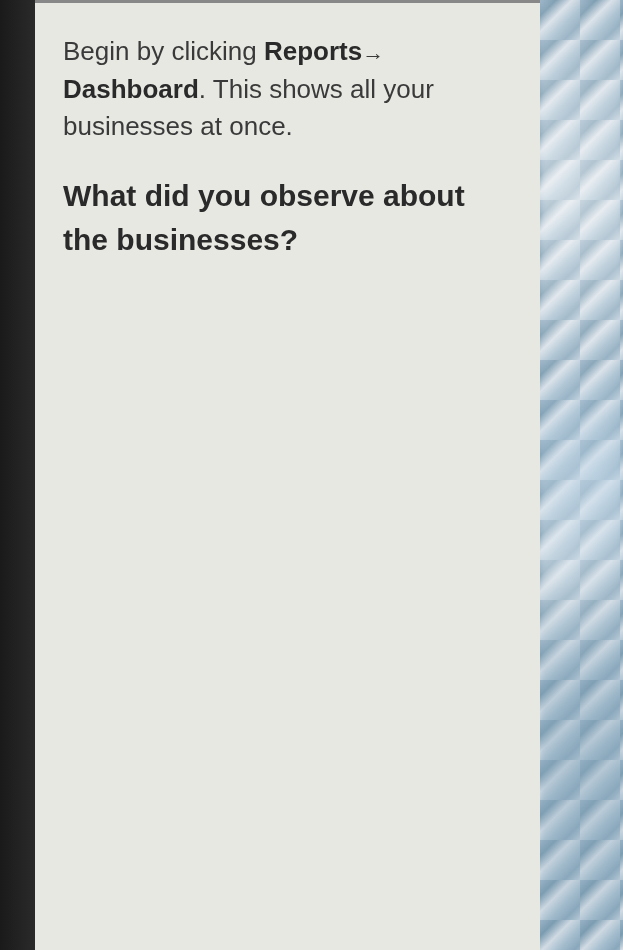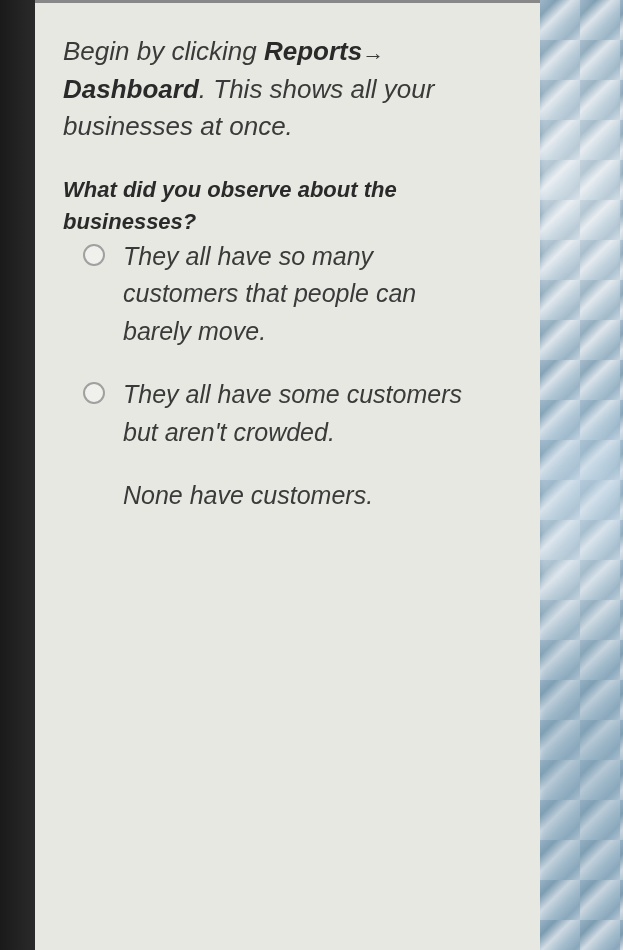--- a/index.html
+++ b/index.html
@@ -1,19 +1,18 @@
 <!DOCTYPE html>
 <html><head>
   <meta charset="utf-8">
   <style>
     * {
       margin: 0;
       padding: 0;
       box-sizing: border-box;
-      font-style: italic;
     }
     body {
       width: 623px;
       height: 950px;
       font-family: Arial, Helvetica, sans-serif;
       background: #1a1a1a;
       overflow: hidden;
       display: flex;
     }
     .left-edge {
@@ -53,24 +52,25 @@
     .bold {
       font-weight: 700;
       color: #2a2a2a;
     }
     .arrow {
       display: inline-block;
       font-size: 22px;
       vertical-align: middle;
     }
     .question {
-      font-size: 22px;
+      font-size: 30px;
       line-height: 1.45;
       font-weight: 700;
       color: #2a2a2a;
+      margin-bottom: 22px;
     }
     .options {
       padding-left: 20px;
     }
     .option {
       display: flex;
       align-items: flex-start;
       margin-bottom: 26px;
       cursor: pointer;
     }
@@ -103,32 +103,18 @@
 <div class="panel">
 
   <p class="para">
     <span>Begin by clicking </span><span class="bold">Reports</span><span class="arrow">→</span>
     <span class="bold">Dashboard</span><span>. This shows all your businesses at once.</span>
   </p>
 
 
   <p class="question">What did you observe about the businesses?</p>
 
-  <div class="options">
-    <div class="option">
-      <div class="radio"></div>
-      <div class="option-text">They all have so many customers that people can barely move.</div>
-    </div>
-    <div class="option">
-      <div class="radio"></div>
-      <div class="option-text">They all have some customers but aren't crowded.</div>
-    </div>
-    <div class="option">
-      <div class="radio hidden"></div>
-      <div class="option-text">None have customers.</div>
-    </div>
-  </div>
 
 </div>
 
 <div class="right-side">
   <div class="city-blur"></div>
 </div>
 
 </body></html>

